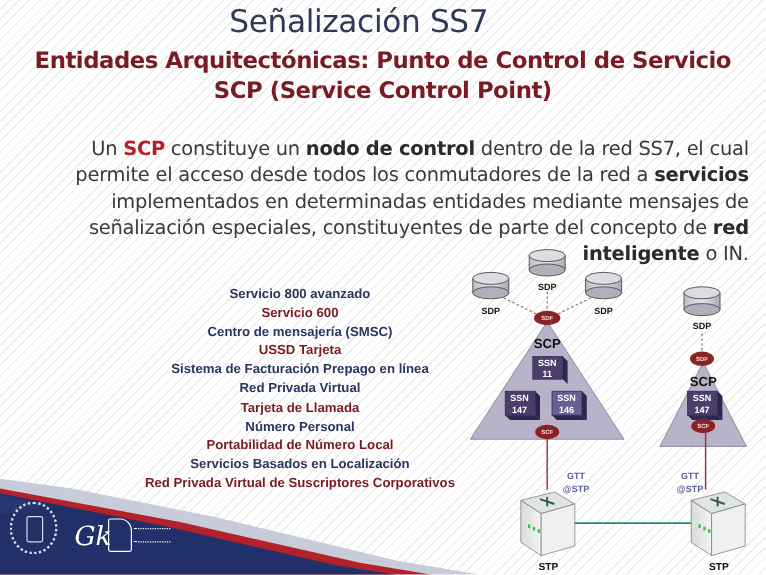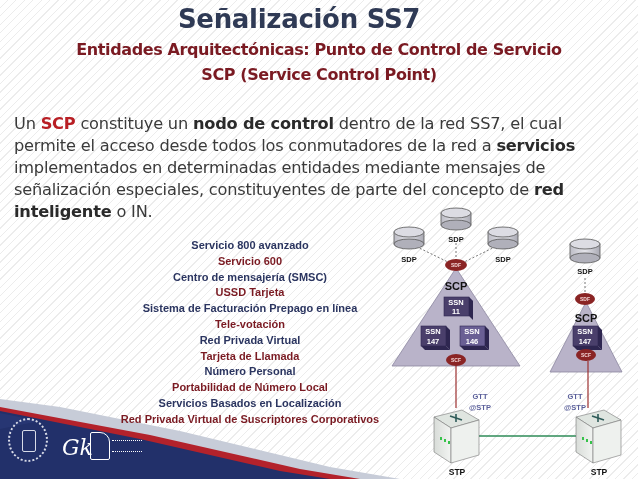--- a/index.html
+++ b/index.html
@@ -4,32 +4,32 @@
 <style>
   html, body { margin:0; padding:0; }
   body {
     width:638px; height:479px; overflow:hidden; position:relative;
     font-family: "DejaVu Sans", sans-serif;
     background-color:#ffffff;
     background-image: repeating-linear-gradient(135deg, #ffffff 0px, #ffffff 5px, #ececec 5px, #ececec 6px);
   }
   .title {
     position:absolute; top:4px; left:0; width:598px; text-align:center;
-    font-family:"DejaVu Sans", sans-serif; font-weight:bold; font-size:26px;
+    font-family:"DejaVu Sans", sans-serif; font-weight:normal; font-size:26px;
     color:#2f3a55; letter-spacing:-0.3px;
   }
   .subtitle {
     position:absolute; left:0; width:638px; text-align:center;
-    font-family:"DejaVu Sans", sans-serif; font-weight:bold; font-size:16px;
+    font-family:"DejaVu Sans", sans-serif; font-weight:bold; font-size:19px;
     color:#7a1a22; letter-spacing:-0.4px;
   }
   .sub1 { top:40px; }
   .sub2 { top:65px; }
   .para {
-    position:absolute; top:113px; left:14px; width:610px; text-align:left;
+    position:absolute; top:113px; left:14px; width:610px; text-align:right;
     font-family:"DejaVu Sans", sans-serif; font-size:16.2px; line-height:22px;
     color:#3a3a3a; letter-spacing:-0.2px;
   }
   .para .red { color:#b81e24; }
   .para .dark { color:#2a2a2a; font-weight:600; }
   .services {
     position:absolute; top:238px; left:100px; width:300px; text-align:center;
     font-family:"Liberation Sans", sans-serif; font-weight:bold; font-size:11px; line-height:15.8px;
   }
   .services div { white-space:nowrap; }
@@ -65,21 +65,20 @@
 <div class="para">
   <span>Un </span><span class="red dark" style="color:#b81e24">SCP</span><span> constituye un </span><span class="dark">nodo de control</span><span> dentro de la red SS7, el cual permite el acceso desde todos los conmutadores de la red a </span><span class="dark">servicios</span><span> implementados en determinadas entidades mediante mensajes de señalización especiales, constituyentes de parte del concepto de </span><span class="dark">red inteligente</span><span> o IN.</span>
 </div>
 
 <div class="services">
   <div class="svc-blue">Servicio 800 avanzado</div>
   <div class="svc-red">Servicio 600</div>
   <div class="svc-blue">Centro de mensajería (SMSC)</div>
   <div class="svc-red">USSD Tarjeta</div>
   <div class="svc-blue">Sistema de Facturación Prepago en línea</div>
-  <div class="svc-red">Tele-votación</div>
   <div class="svc-blue">Red Privada Virtual</div>
   <div class="svc-red">Tarjeta de Llamada</div>
   <div class="svc-blue">Número Personal</div>
   <div class="svc-red">Portabilidad de Número Local</div>
   <div class="svc-blue">Servicios Basados en Localización</div>
   <div class="svc-red">Red Privada Virtual de Suscriptores Corporativos</div>
 </div>
 
 <svg class="diagram" width="638" height="479" viewBox="0 0 638 479">
   <defs>

